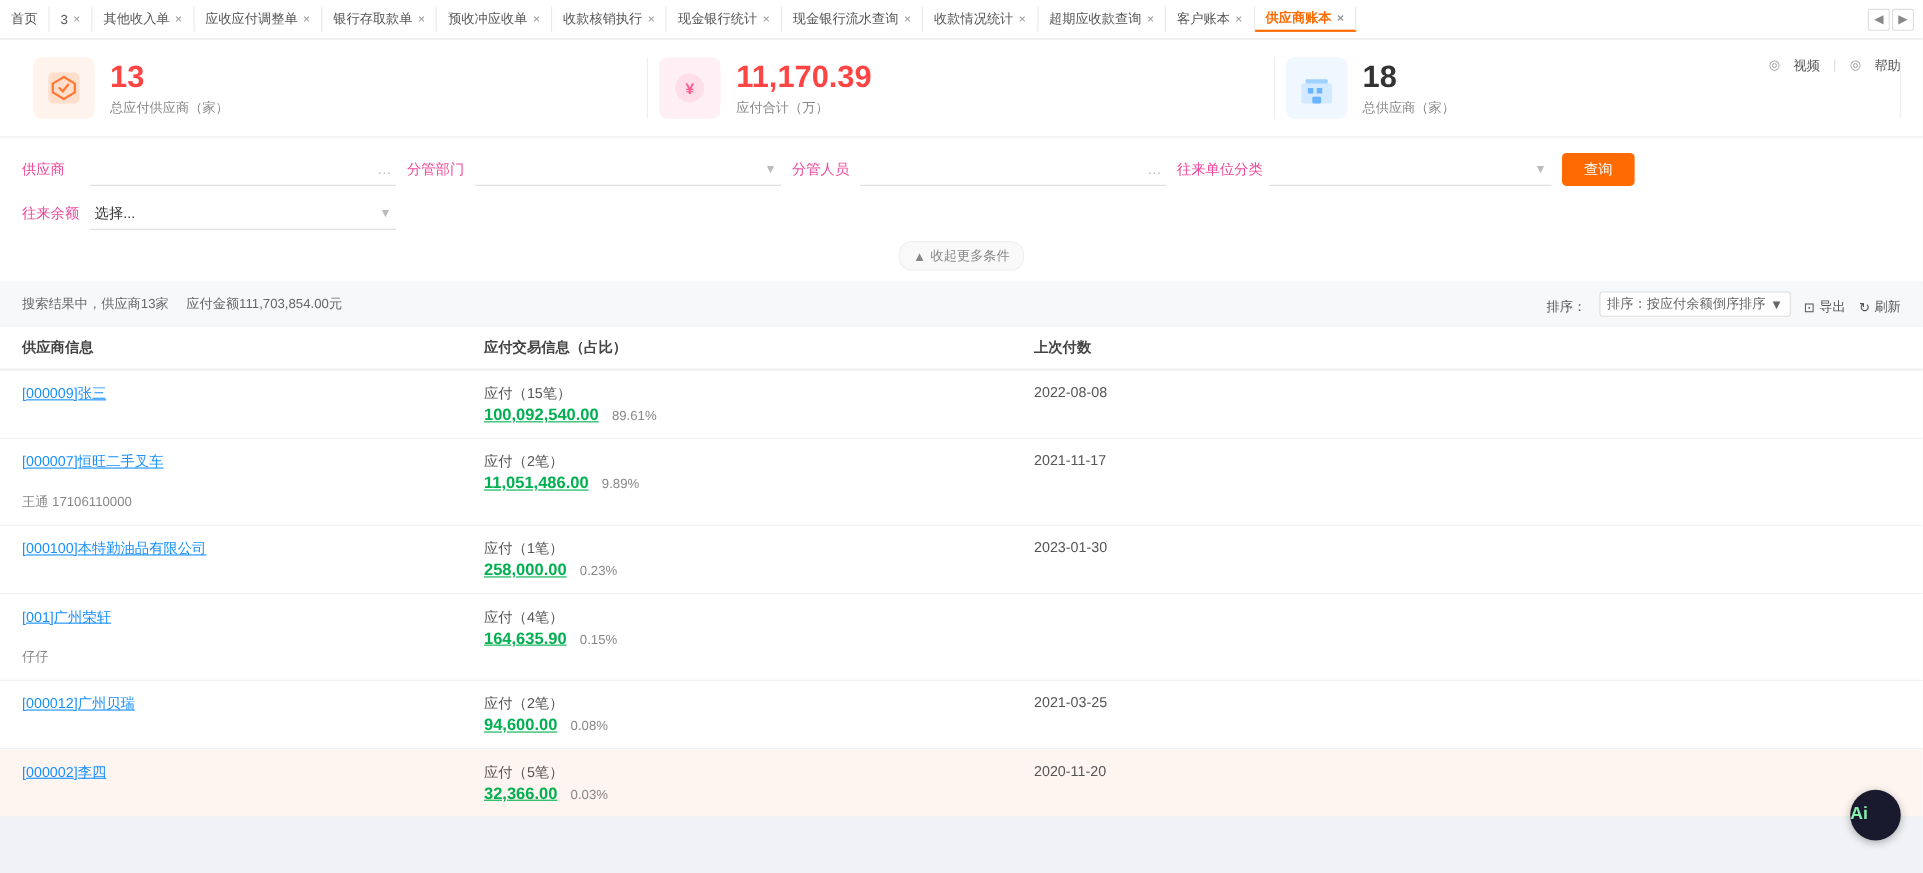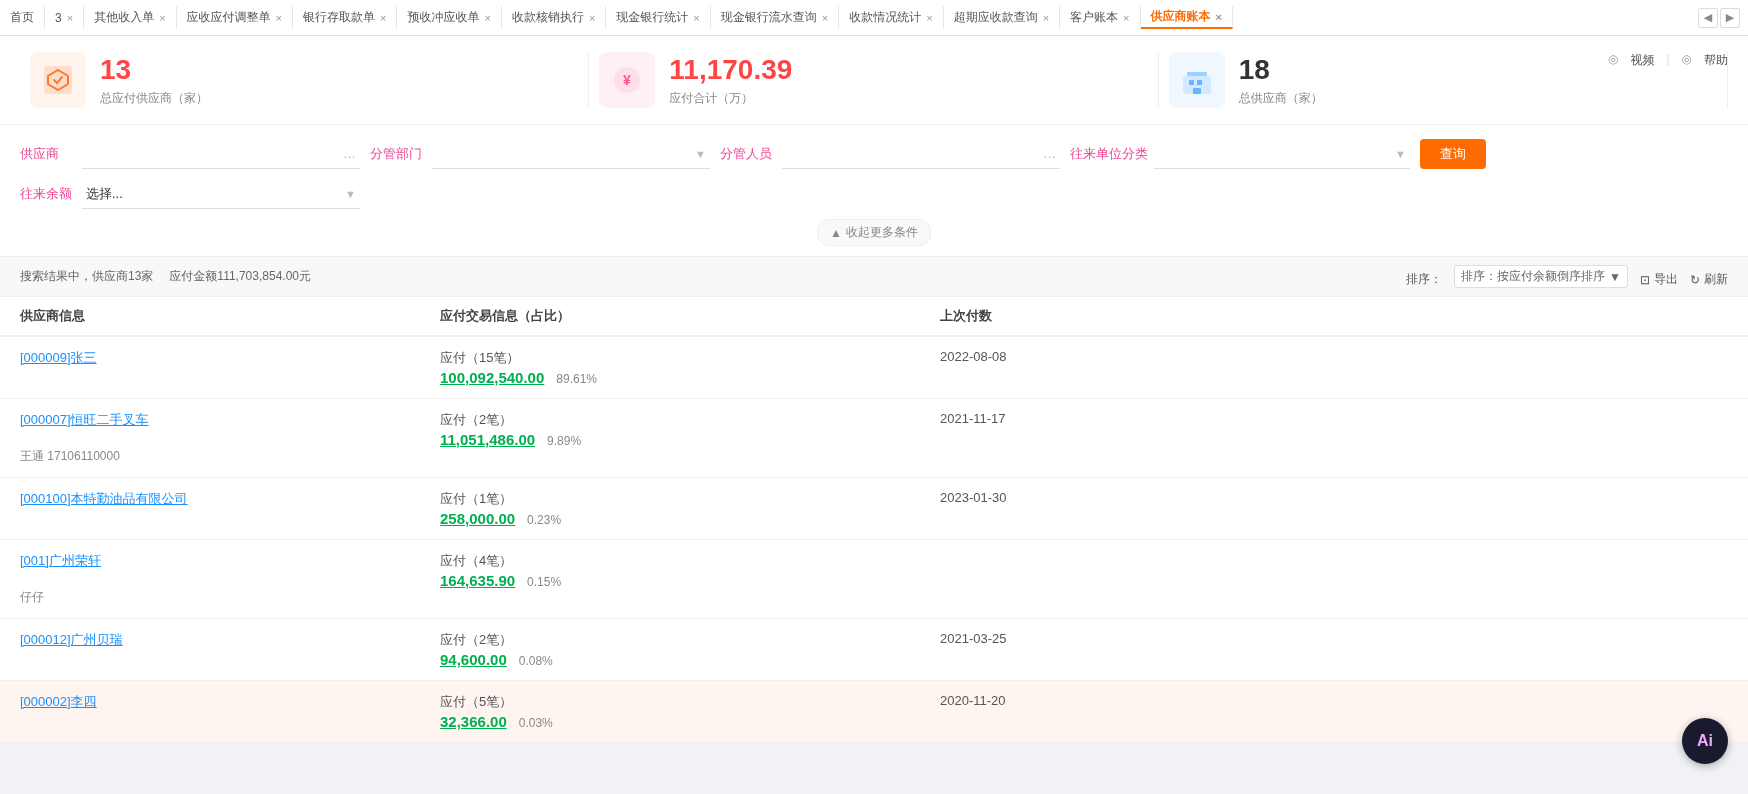--- a/index.html
+++ b/index.html
@@ -603,15 +603,15 @@
           <span class="tx-percent">0.03%</span>
         </div>
       </div>
       <div class="col-last-pay">
         <span class="last-pay-date">2020-11-20</span>
       </div>
     </div>
     </div>
 </div>
 
-<div style="position:fixed;bottom:30px;right:20px;background:#1a1a2e;color:#f0abfc;border-radius:50%;width:46px;height:46px;display:flex;align-items:center;justify-content:center;font-size:16px;font-weight:bold;cursor:pointer;box-shadow:0 2px 8px rgba(0,0,0,0.3);">
+<div style="position:fixed;bottom:30px;right:20px;background:#1a1a2e;color:#86efac;border-radius:50%;width:46px;height:46px;display:flex;align-items:center;font-size:16px;font-weight:bold;cursor:pointer;box-shadow:0 2px 8px rgba(0,0,0,0.3);">
   <span>Ai</span>
 </div>
 
 </body></html>

